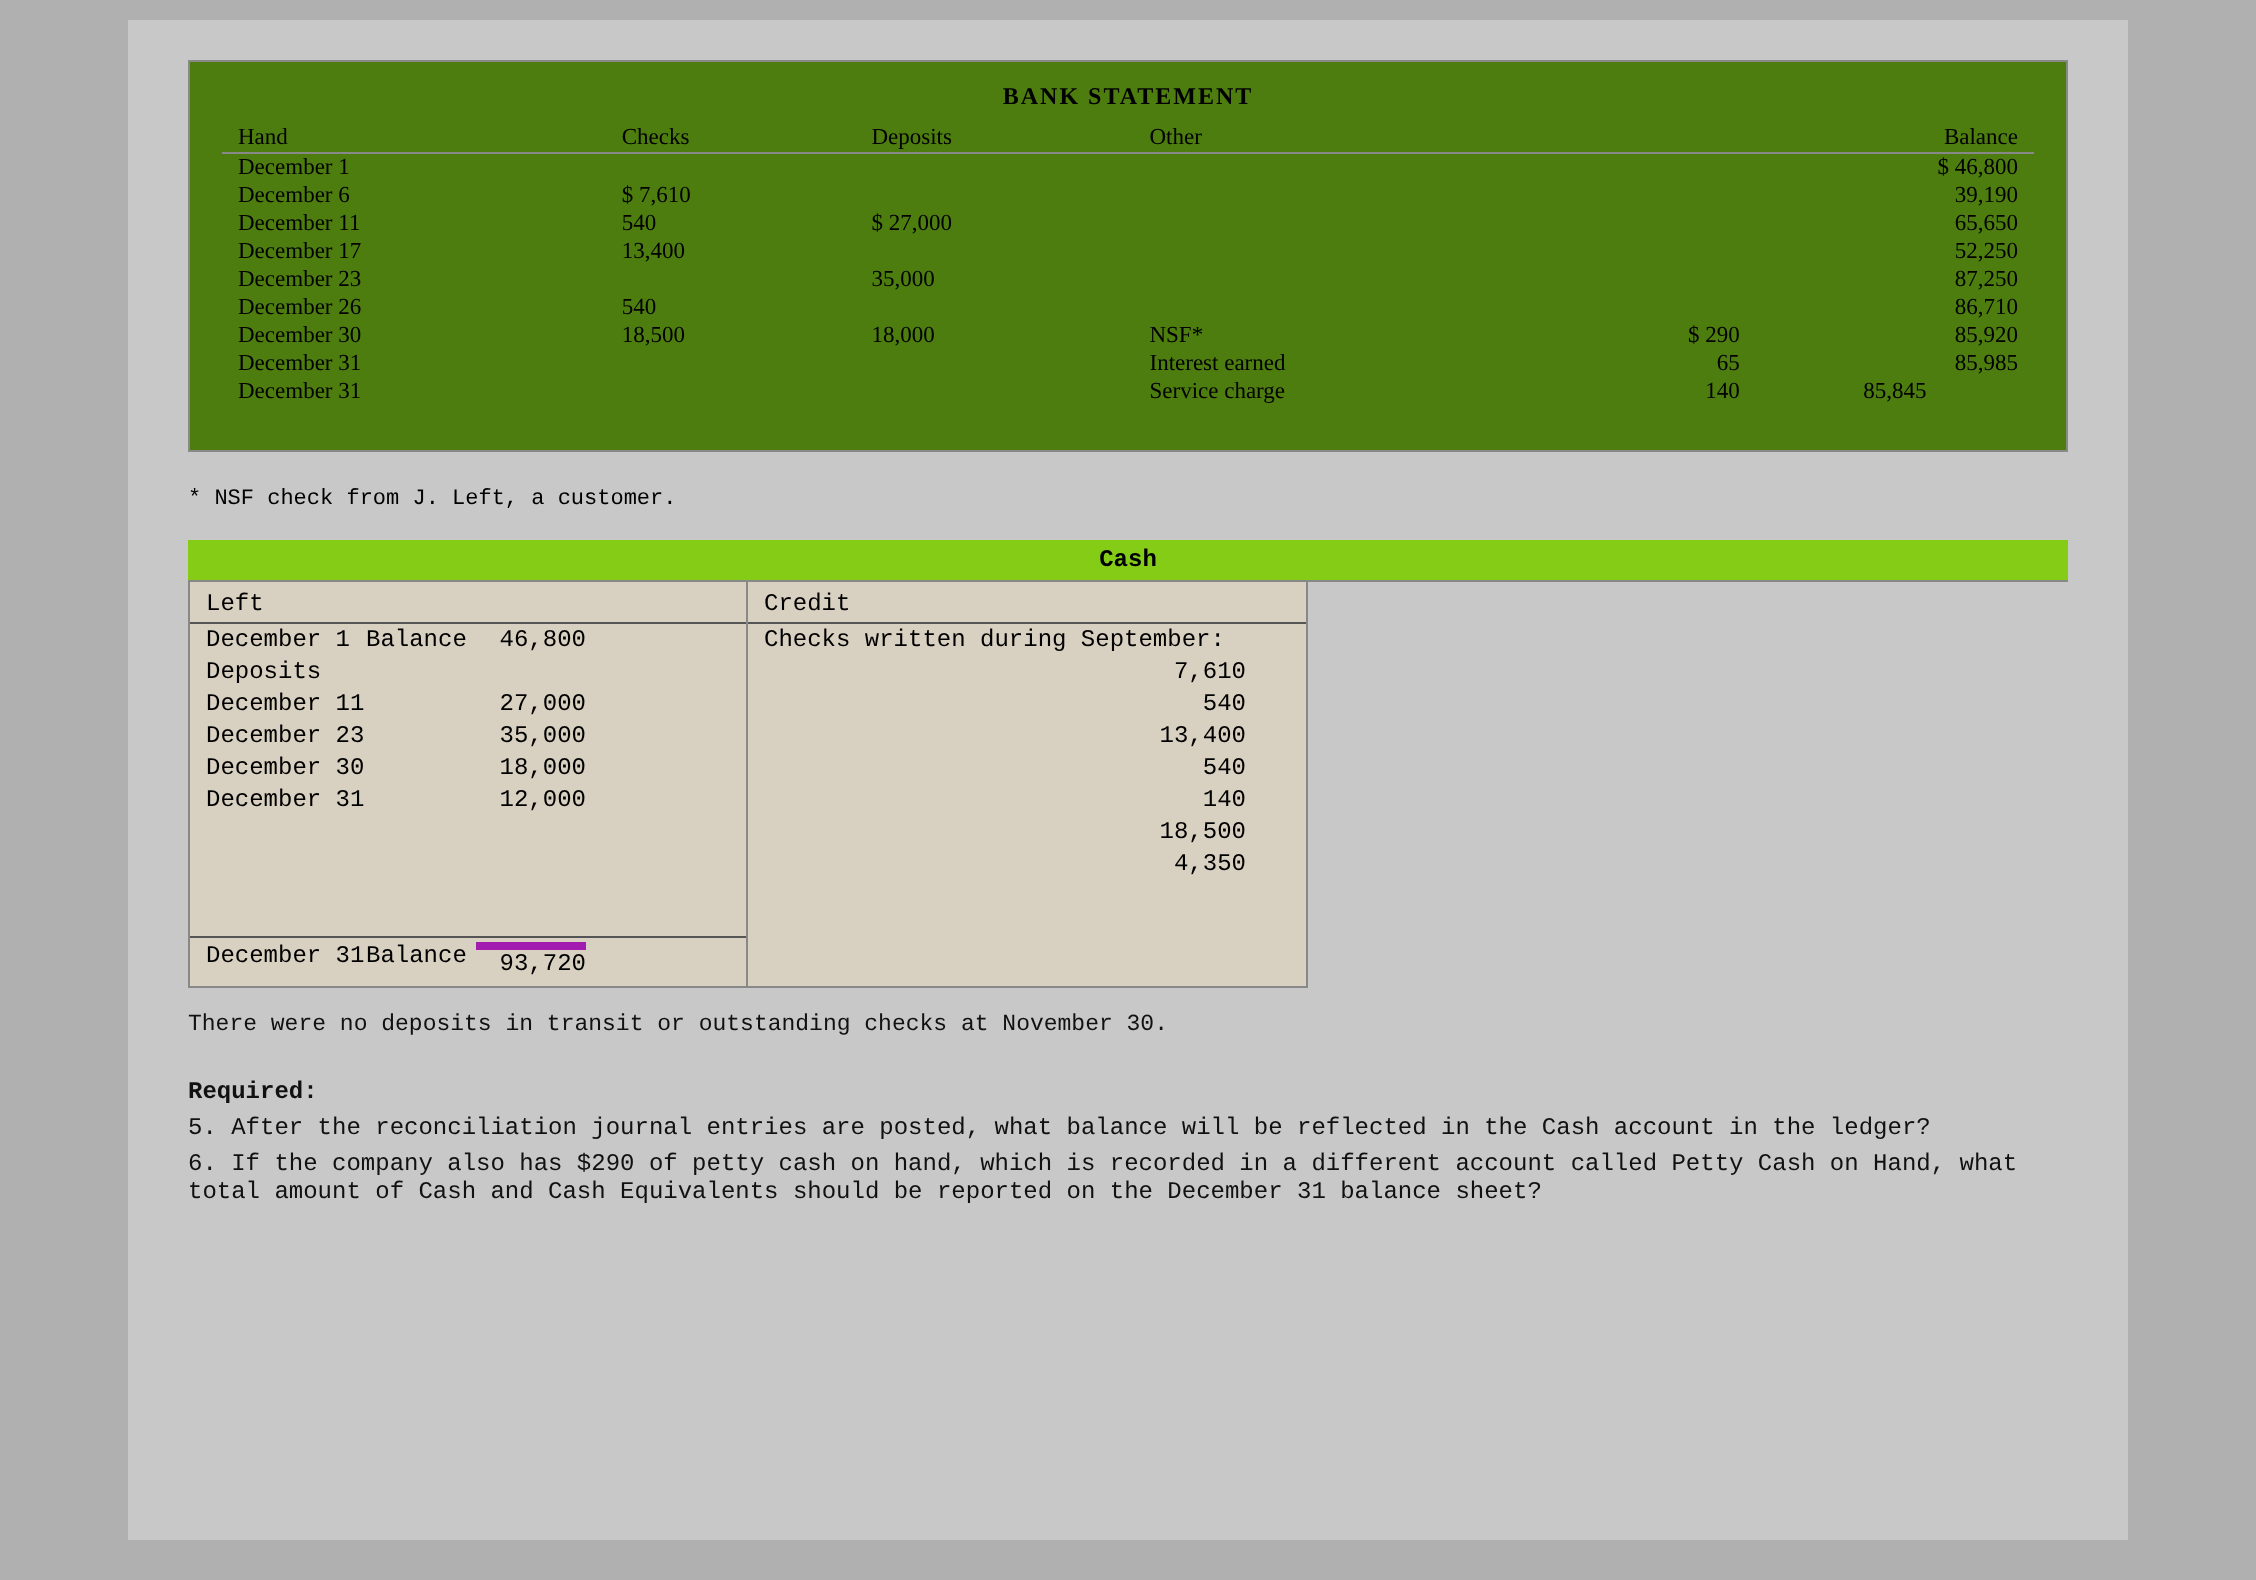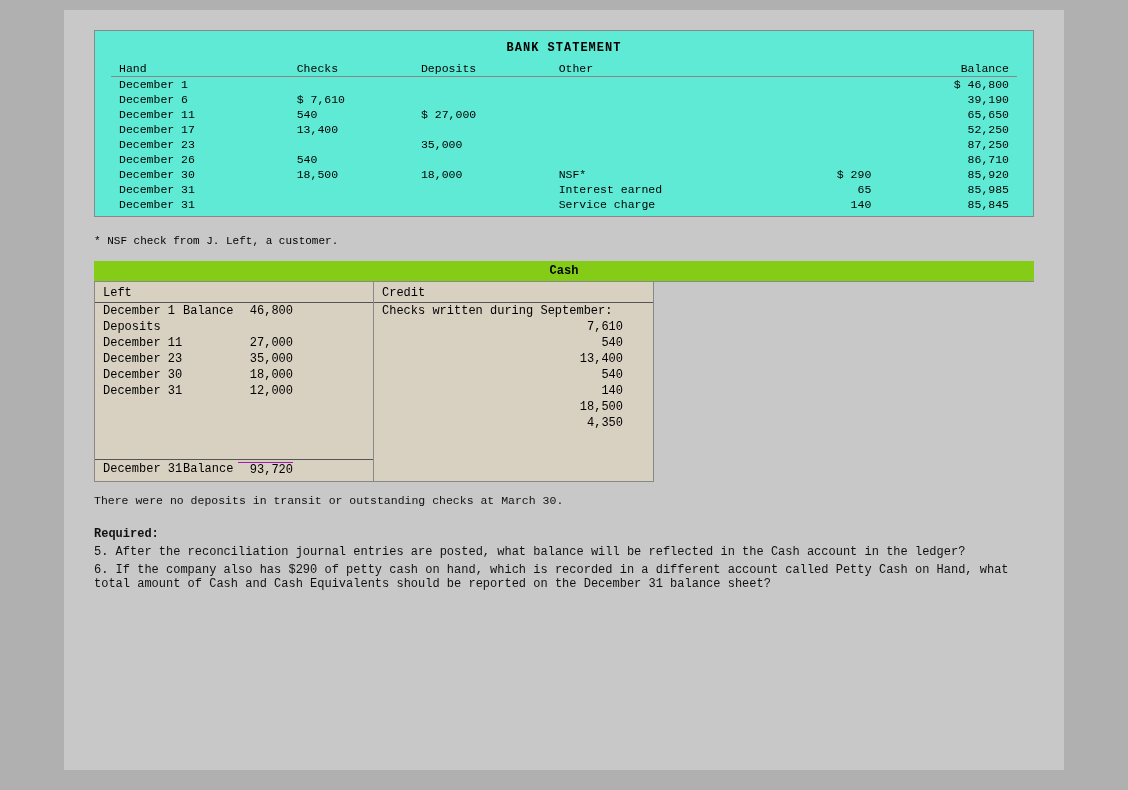--- a/index.html
+++ b/index.html
@@ -15,24 +15,25 @@
       justify-content: center;
     }
     .page {
       background: #c8c8c8;
       width: 1000px;
       min-height: 760px;
       margin-top: 10px;
       padding: 20px 30px 20px 30px;
     }
     .bank-statement-section {
-      background: #5eead4;
+      background: #4d7c0f;
       border: 1px solid #888;
-      padding: 10px 16px 4px 16px;
+      padding: 10px 16px 22px 16px;
       margin-bottom: 18px;
+      font-family: Liberation Serif, serif;
     }
     .bank-title {
       text-align: center;
       font-weight: bold;
       font-size: 12px;
       margin-bottom: 6px;
       letter-spacing: 1px;
     }
     .bank-table {
       width: 100%;
@@ -174,21 +175,21 @@
           <td>Interest earned</td>
           <td style="text-align:right;">65</td>
           <td style="text-align:right;">85,985</td>
         </tr>
         <tr>
           <td>December 31</td>
           <td></td>
           <td></td>
           <td>Service charge</td>
           <td style="text-align:right;">140</td>
-          <td style="text-align:right;">85,845</td>
+          <td style="text-align:center;">85,845</td>
         </tr>
       </tbody>
     </table>
   </div>
 
   <div class="nsf-note">* NSF check from J. Left, a customer.</div>
 
   <div style="margin-bottom:12px;">
     <div class="t-header">
       <span>Cash</span>
@@ -223,41 +224,41 @@
         </div>
         <div style="padding:1px 8px; display:flex;">
           <span style="min-width:80px;">December 31</span>
           <span style="min-width:55px;"></span>
           <span style="min-width:55px; text-align:right;">12,000</span>
         </div>
         <div style="height:60px;"></div>
         <div style="padding:2px 8px; display:flex; border-top:1px solid #555;">
           <span style="min-width:80px;">December 31</span>
           <span style="min-width:55px;">Balance</span>
-          <span style="min-width:55px; text-align:right; border-top:1px solid #a21caf;">93,720</span>
+          <span style="min-width:55px; text-align:right; border-top:4px solid #a21caf;">93,720</span>
         </div>
       </div>
 
       <div style="width:50%; padding:2px 0;">
         <div style="border-bottom:1px solid #555; padding:2px 8px;">
           <span>Credit</span>
         </div>
         <div style="padding:1px 8px;">Checks written during September:</div>
         <div style="padding:1px 8px; text-align:right; padding-right:30px;">7,610</div>
         <div style="padding:1px 8px; text-align:right; padding-right:30px;">540</div>
         <div style="padding:1px 8px; text-align:right; padding-right:30px;">13,400</div>
         <div style="padding:1px 8px; text-align:right; padding-right:30px;">540</div>
         <div style="padding:1px 8px; text-align:right; padding-right:30px;">140</div>
         <div style="padding:1px 8px; text-align:right; padding-right:30px;">18,500</div>
         <div style="padding:1px 8px; text-align:right; padding-right:30px;">4,350</div>
       </div>
     </div>
   </div>
 
-  <div class="note-text">There were no deposits in transit or outstanding checks at March 30.</div>
+  <div class="note-text">There were no deposits in transit or outstanding checks at November 30.</div>
 
   <div class="required-section">
     <p><span class="required-label">Required:</span></p>
     <p>5. After the reconciliation journal entries are posted, what balance will be reflected in the Cash account in the ledger?</p>
     <p>6. If the company also has $290 of petty cash on hand, which is recorded in a different account called Petty Cash on Hand, what total amount of Cash and Cash Equivalents should be reported on the December 31 balance sheet?</p>
   </div>
 
 
 </div>
 

